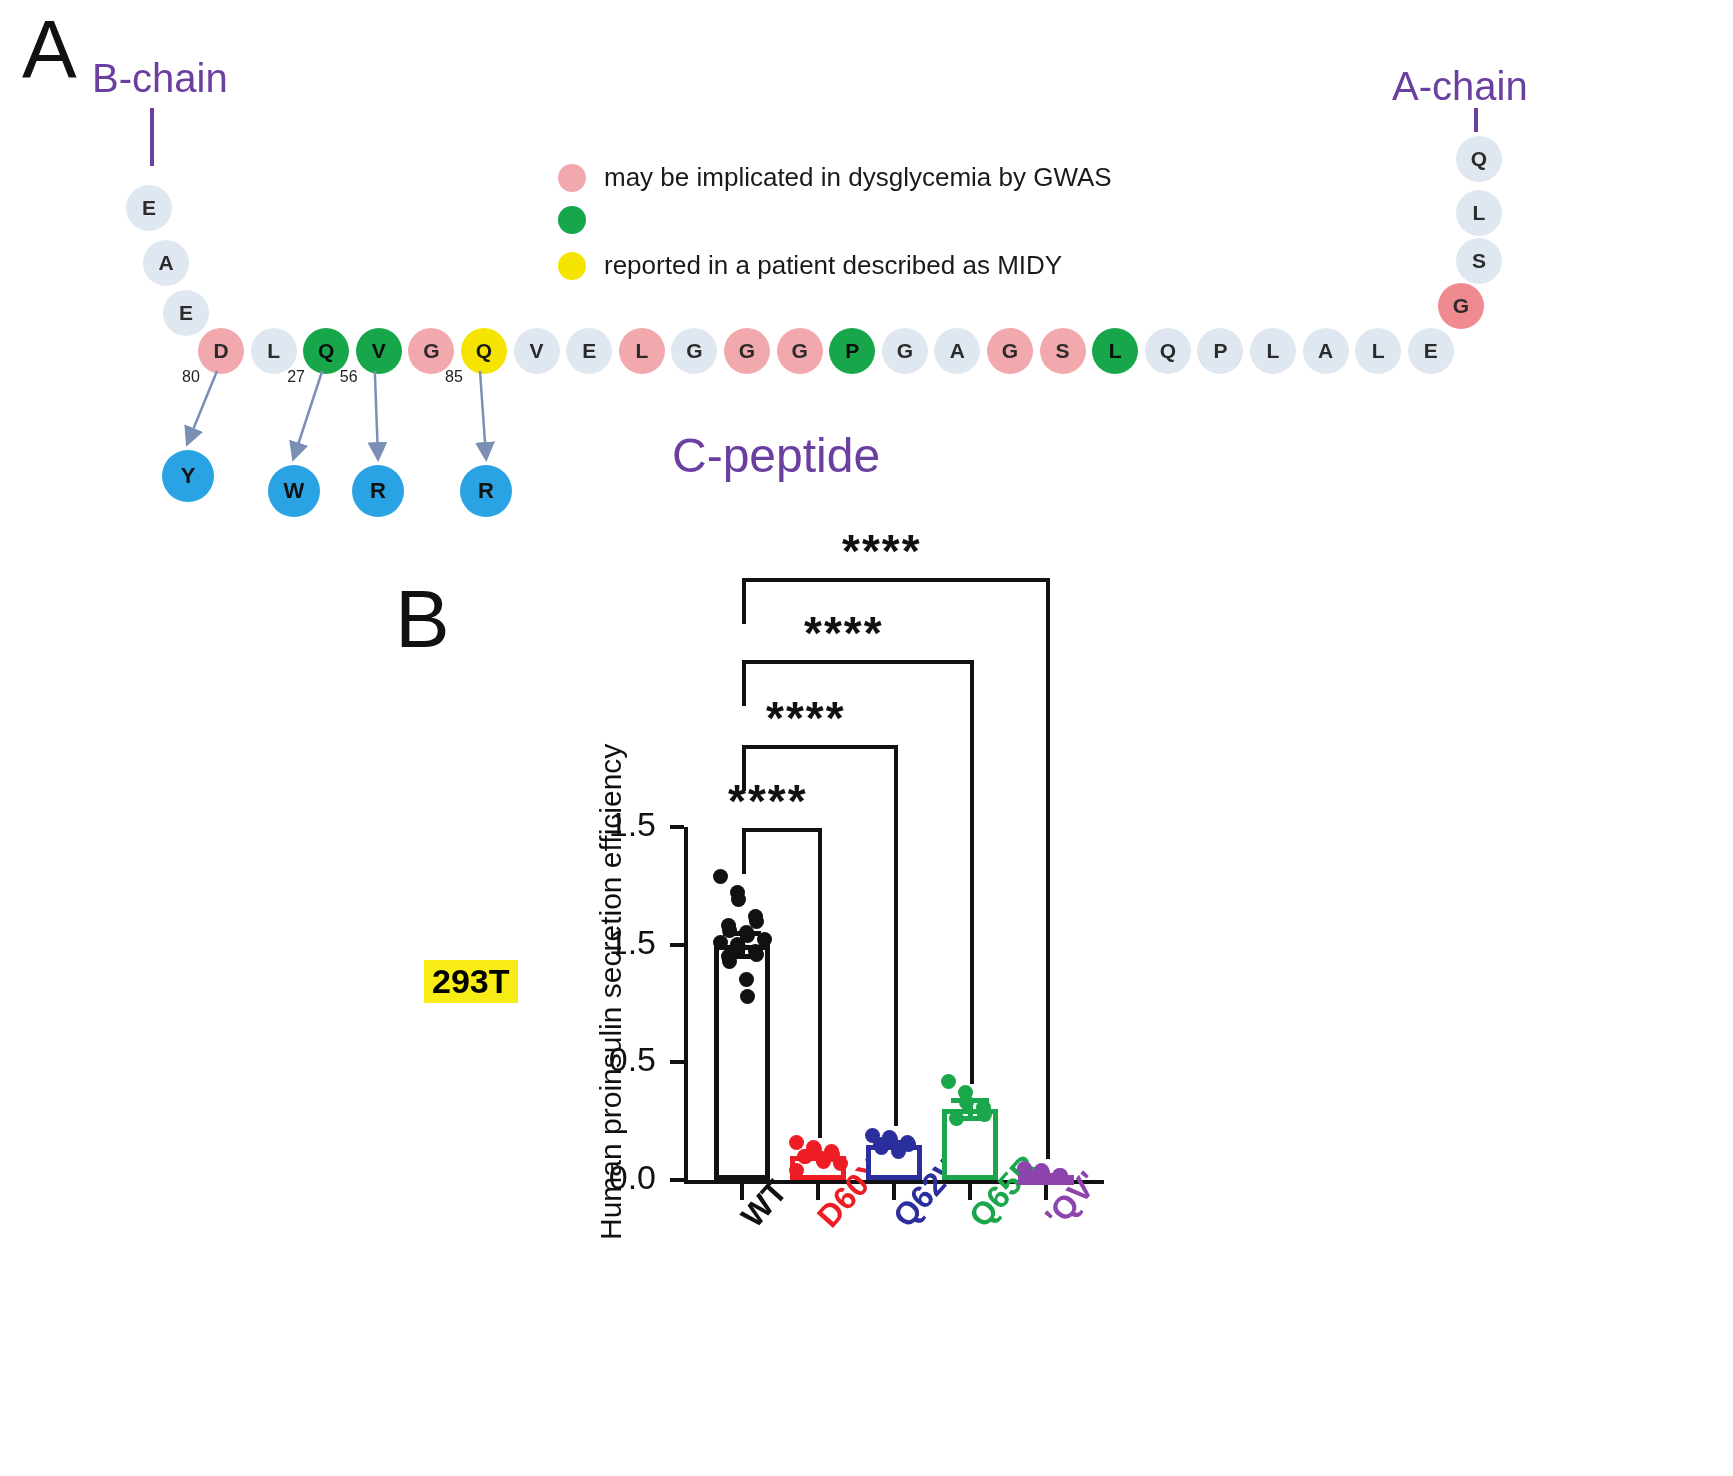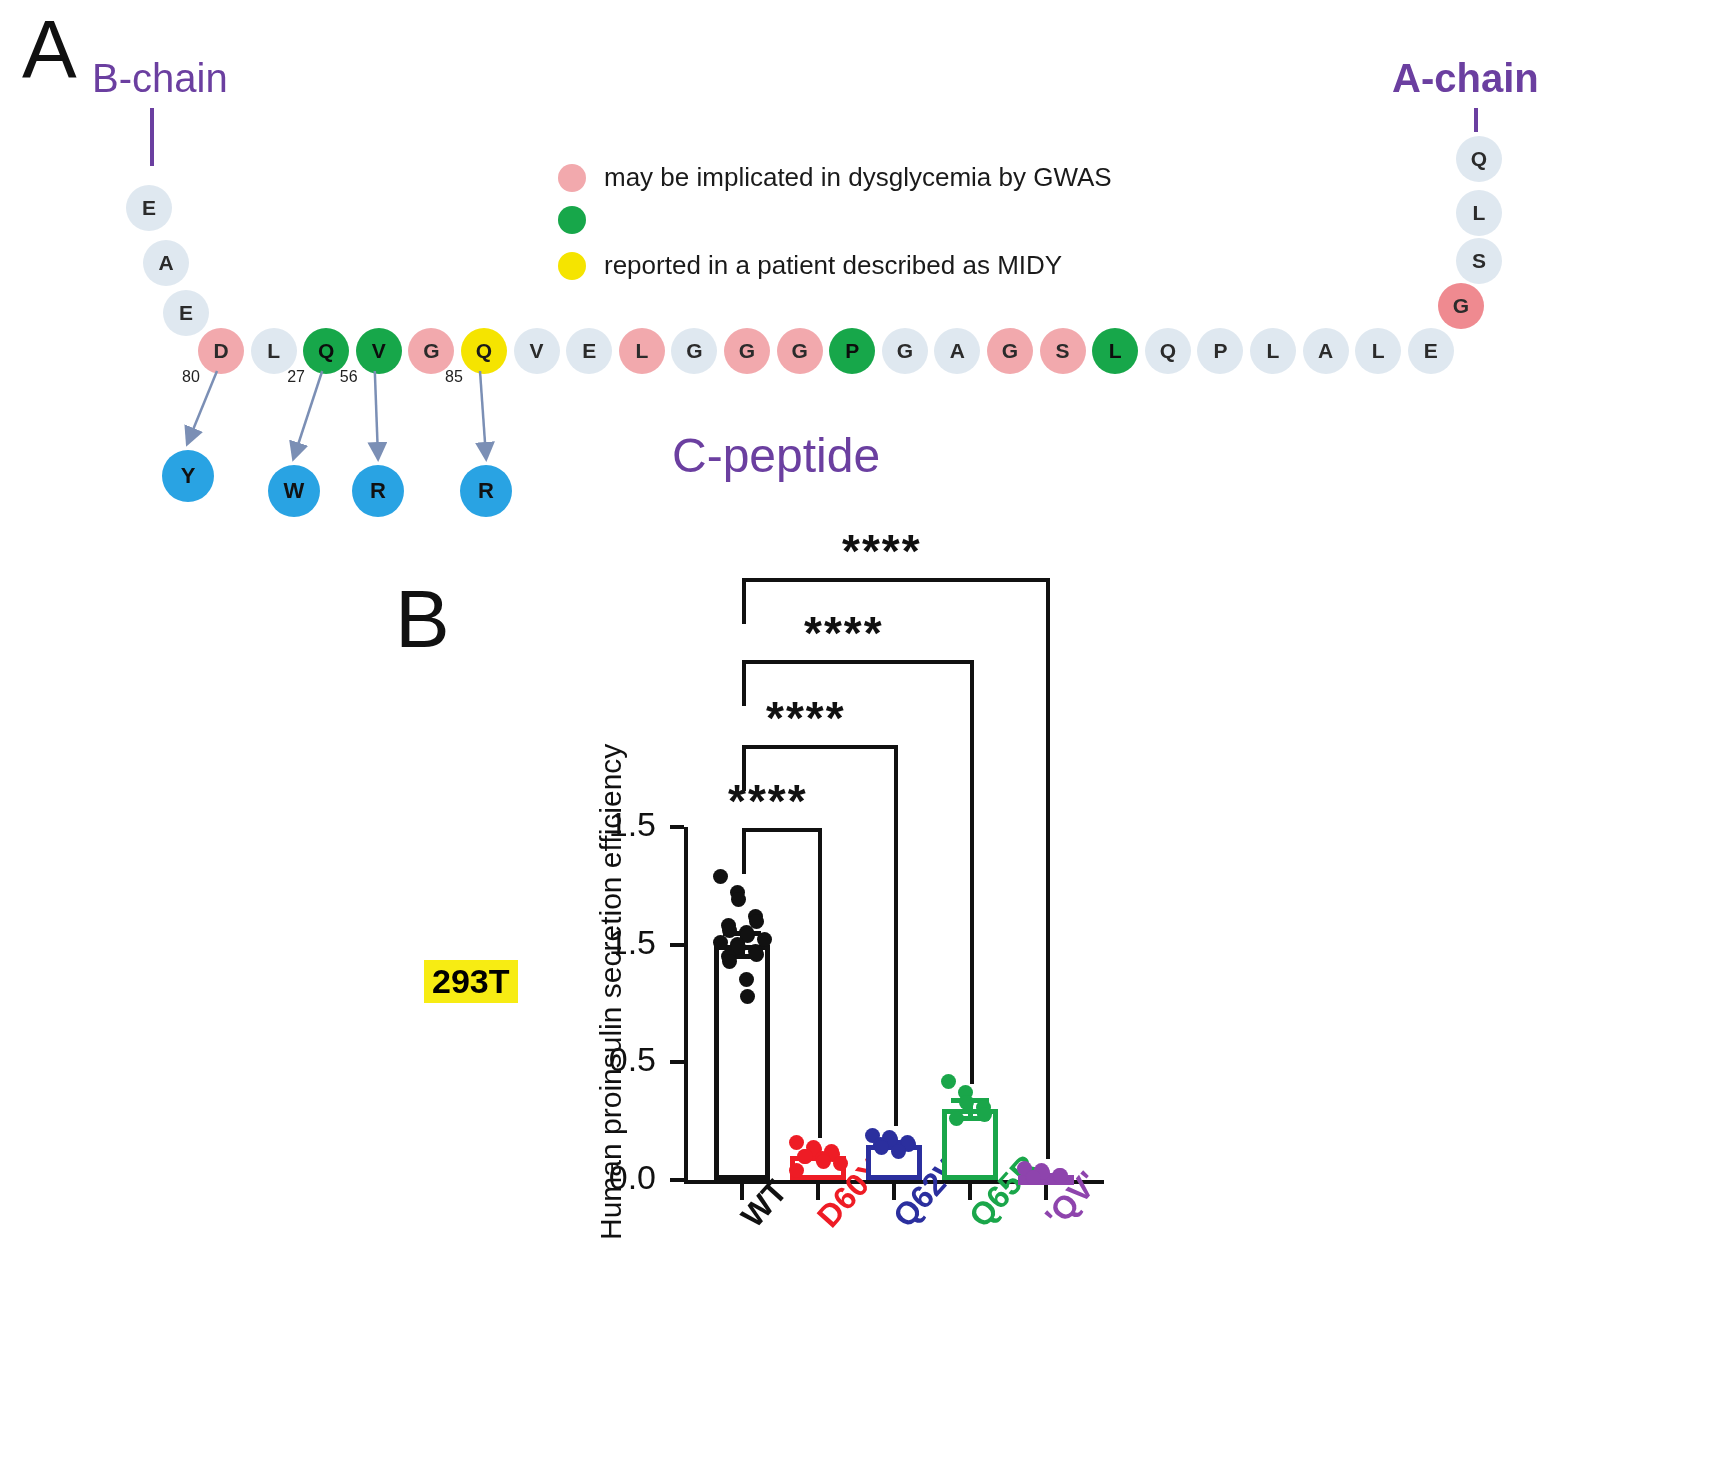--- a/index.html
+++ b/index.html
@@ -54,21 +54,21 @@
 </style>
 </head>
 <body>
 
 <div id="panelA">
   <span class="panel-letter" style="left:22px;top:8px;">A</span>
 
   <span class="chain-label" style="left:92px;top:58px;">B-chain</span>
   <span class="chain-tick" style="left:150px;top:108px;height:58px;"></span>
 
-  <span class="chain-label" style="left:1392px;top:58px;font-weight:bold;">A-chain</span>
+  <span class="chain-label" style="left:1392px;top:66px;">A-chain</span>
   <span class="chain-tick" style="left:1474px;top:108px;height:24px;"></span>
 
   <div id="legend-holder">
       <div class="legend-row" style="left: 558px; top: 162px;">
         <span class="legend-dot" style="background: rgb(242, 169, 173);"></span>
         <span class="legend-text">may be implicated in dysglycemia by GWAS</span>
       </div>
       <div class="legend-row" style="left: 558px; top: 206px;">
         <span class="legend-dot" style="background: rgb(23, 167, 74);"></span>
       </div>

